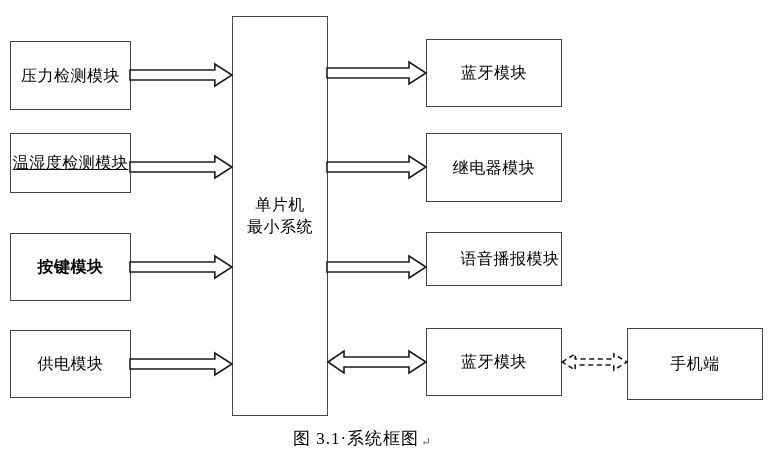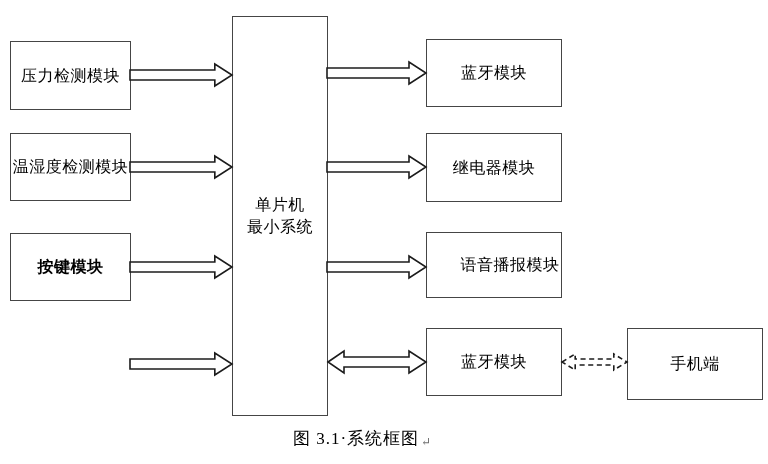--- a/index.html
+++ b/index.html
@@ -9,30 +9,30 @@
     overflow:hidden;
   }
   .node{
     position:absolute;border:1.4px solid #454545;background:#ffffff;
     display:flex;align-items:center;justify-content:center;
     font-size:16px;letter-spacing:0.5px;text-align:center;line-height:1.35;
     box-sizing:border-box;
   }
   
   .n-l0{left:10px;top:41px;width:121px;height:69px;}
-  .n-l1{left:10px;top:133px;width:121px;height:68px;}
+  .n-l1{left:10px;top:133px;width:121px;height:60px;text-decoration:underline;}
   .n-l2{left:10px;top:233px;width:121px;height:68px;font-weight:bold;}
   .n-l3{left:10px;top:330px;width:121px;height:68px;}
   
   .n-c{left:232px;top:16px;width:96px;height:400px;}
   .n-c .stack span{display:block;}
   
   .n-r0{left:426px;top:39px;width:136px;height:68px;}
   .n-r1{left:426px;top:133px;width:136px;height:69px;text-align:center;}
-  .n-r2{left:426px;top:232px;width:136px;height:66px;padding-left:32px;}
+  .n-r2{left:426px;top:232px;width:136px;height:54px;padding-left:32px;}
   .n-r3{left:426px;top:328px;width:136px;height:68px;}
   
   .n-p{left:627px;top:328px;width:136px;height:72px;}
   .arrow{position:absolute;overflow:visible;}
   .a-l0{left:130px;top:62px;width:103px;height:26px;}
   .a-l1{left:130px;top:154px;width:103px;height:26px;}
   .a-l2{left:130px;top:254px;width:103px;height:26px;}
   .a-l3{left:130px;top:351px;width:103px;height:26px;}
   .a-r0{left:327px;top:60px;width:100px;height:26px;}
   .a-r1{left:327px;top:154px;width:100px;height:26px;}
@@ -51,20 +51,23 @@
 <div class="canvas">
 
   <div class="node n-l0">
     <span>压力检测模块</span>
   </div>
   <div class="node n-l1">
     <span>温湿度检测模块</span>
   </div>
   <div class="node n-l2">
     <span>按键模块</span>
+  </div>
+  <div class="node n-l3">
+    <span>供电模块</span>
   </div>
 
   <div class="node n-c">
     <div class="stack">
       <span>单片机</span>
       <span>最小系统</span>
     </div>
   </div>
 
   <div class="node n-r0">

